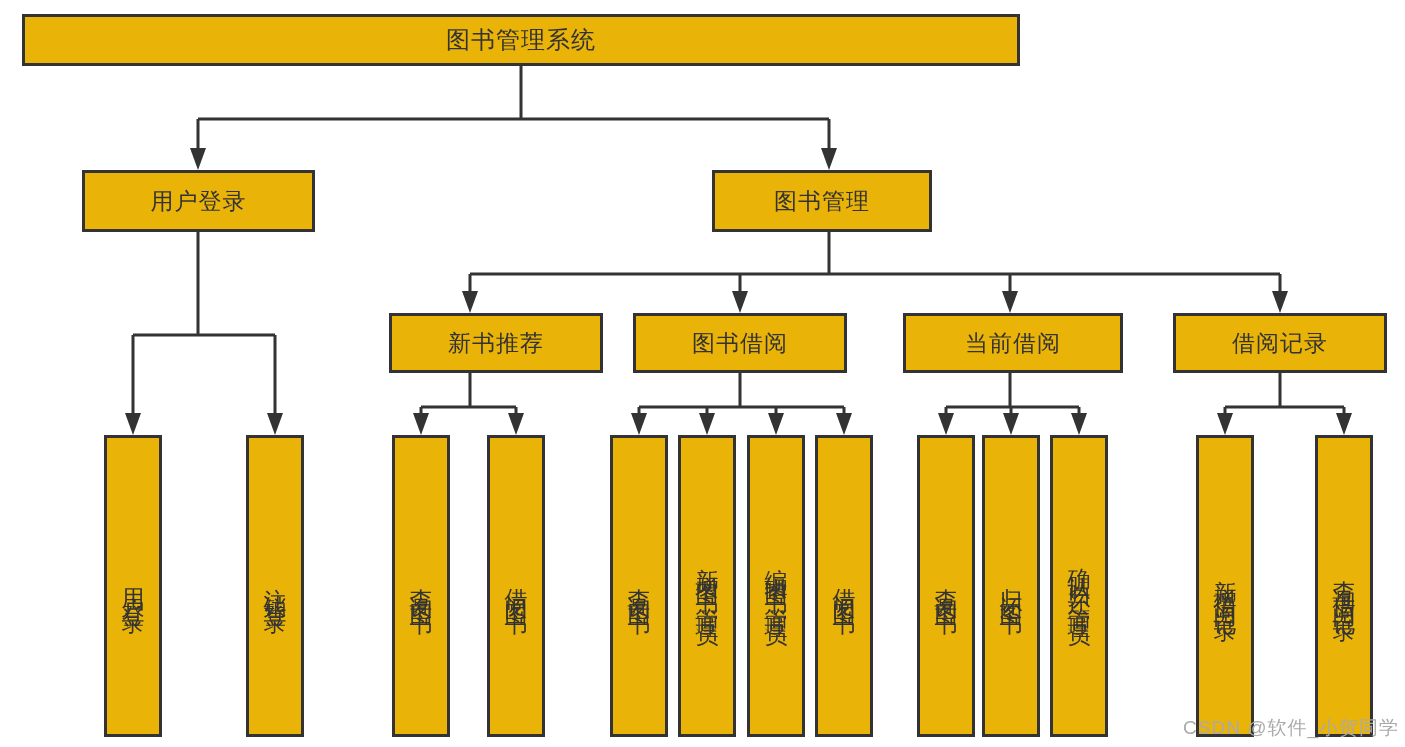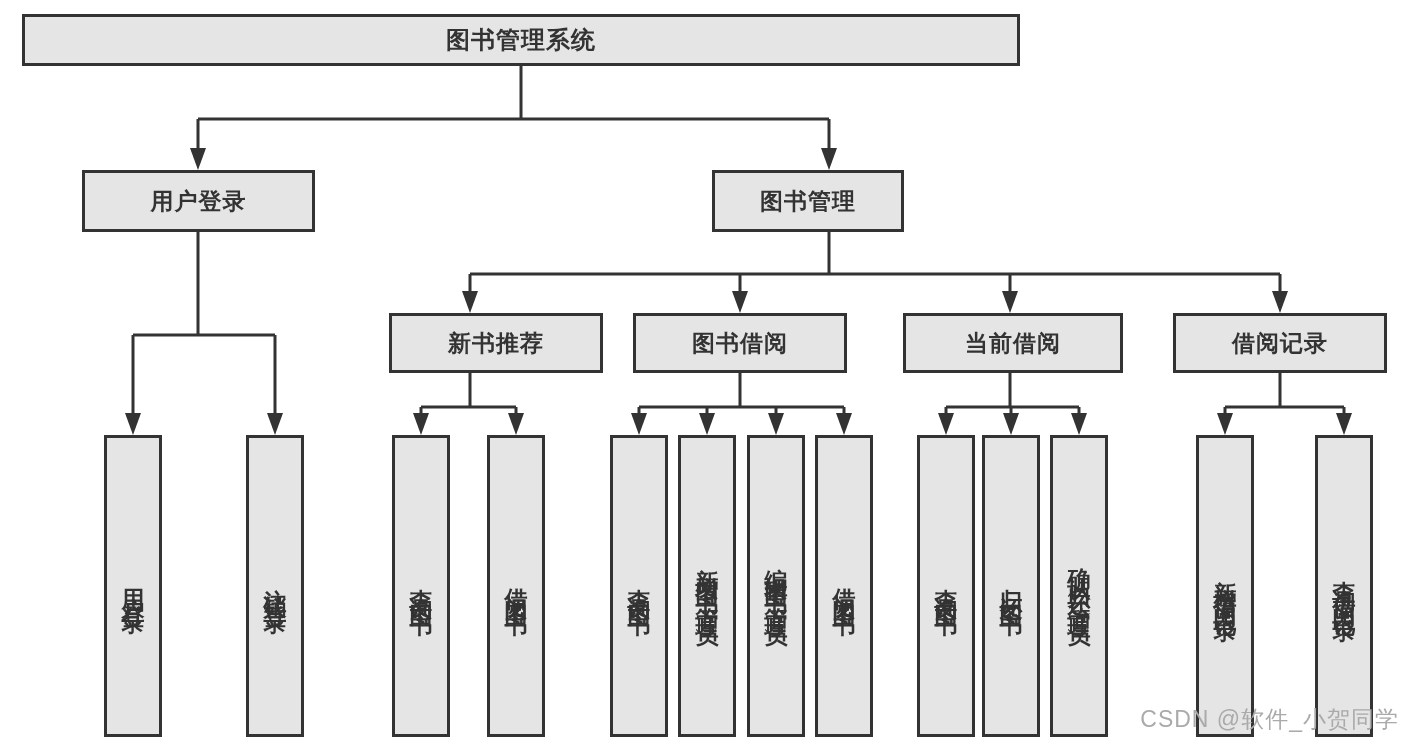--- a/index.html
+++ b/index.html
@@ -13,48 +13,47 @@
   }
   svg.connectors {
     position: absolute;
     left: 0; top: 0;
     width: 1405px; height: 747px;
     pointer-events: none;
   }
   .box {
     position: absolute;
     box-sizing: border-box;
-    background: #e5e5e5;
+    background: #eab308;
     border: 3px solid #333333;
     color: #333333;
     display: flex;
     align-items: center;
     justify-content: center;
     text-align: center;
-    font-weight: bold;
   }
   .hlabel {
     font-size: 23px;
     letter-spacing: 1px;
     white-space: nowrap;
   }
   .root-box .hlabel { font-size: 24px; }
   .vlabel {
     writing-mode: vertical-rl;
     text-orientation: mixed;
     font-size: 23px;
     letter-spacing: 8px;
     line-height: 1;
   }
   .watermark {
     position: absolute;
     right: 6px;
-    bottom: 12px;
+    bottom: 6px;
     color: #aaaaaa;
-    font-size: 23px;
+    font-size: 19px;
     letter-spacing: 1px;
     white-space: nowrap;
   }
 </style>
 </head>
 <body>
 
 <div id="canvas">
 
   <svg class="connectors" viewBox="0 0 1405 747" xmlns="http://www.w3.org/2000/svg">
@@ -100,21 +99,21 @@
     </g>
   </svg>
 
   <div class="box root-box" style="left:22px; top:14px; width:998px; height:52px;">
     <span class="hlabel">图书管理系统</span>
   </div>
 
   <div class="box" style="left:82px; top:170px; width:233px; height:62px;">
     <span class="hlabel">用户登录</span>
   </div>
-  <div class="box" style="left:712px; top:170px; width:192px; height:62px;">
+  <div class="box" style="left:712px; top:170px; width:220px; height:62px;">
     <span class="hlabel">图书管理</span>
   </div>
 
   <div class="box" style="left:363px; top:313px; width:214px; height:60px;margin-left:26px;">
     <span class="hlabel">新书推荐</span>
   </div>
   <div class="box" style="left:633px; top:313px; width:214px; height:60px;">
     <span class="hlabel">图书借阅</span>
   </div>
   <div class="box" style="left:903px; top:313px; width:220px; height:60px;">

